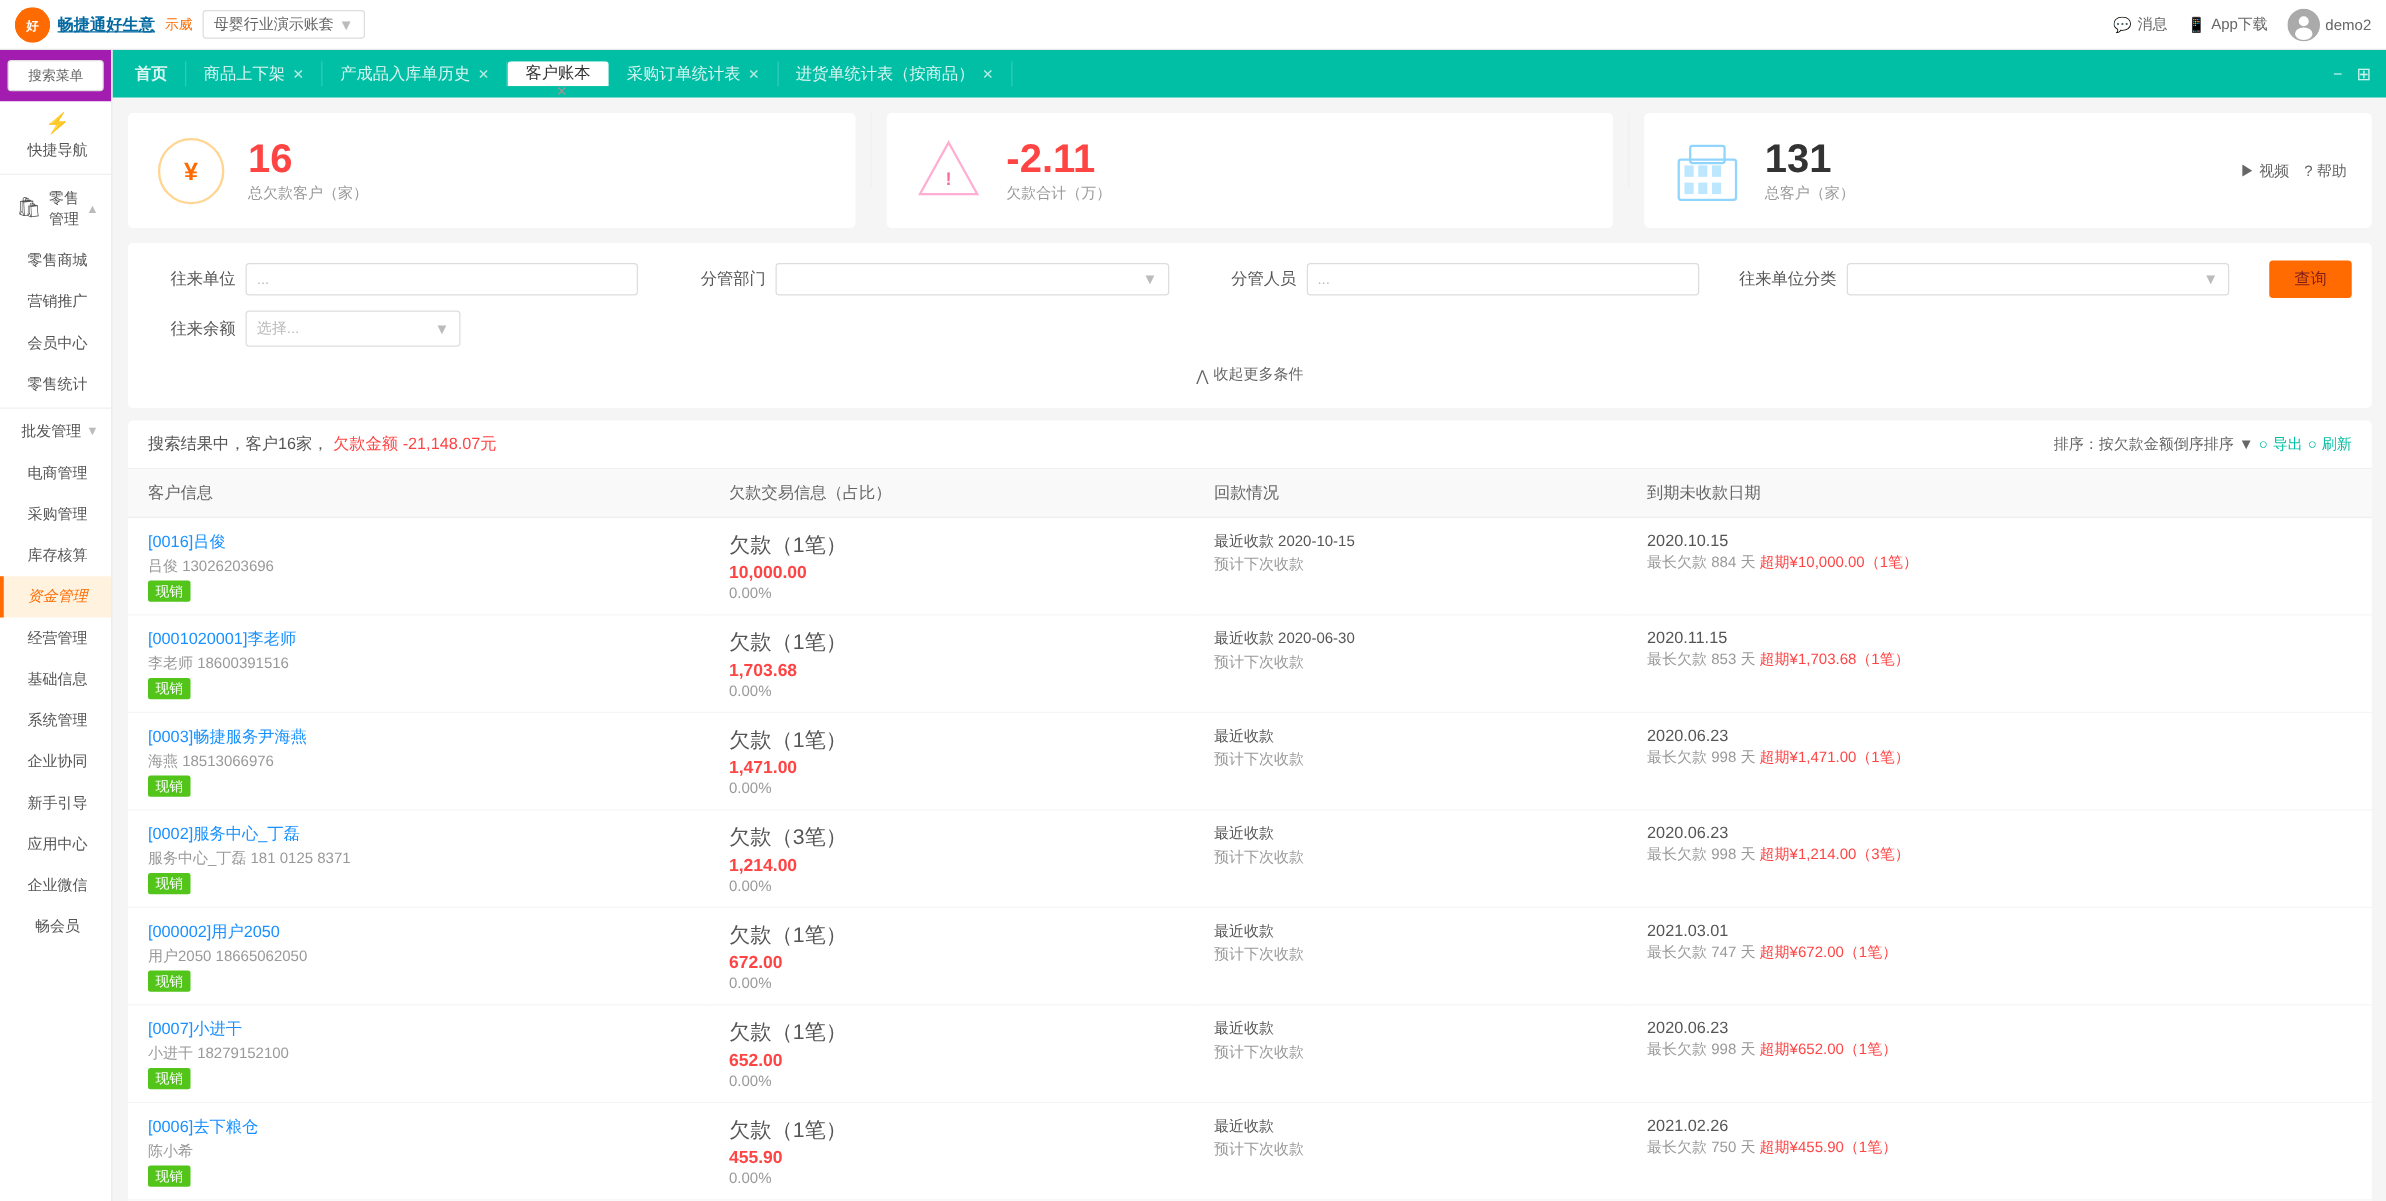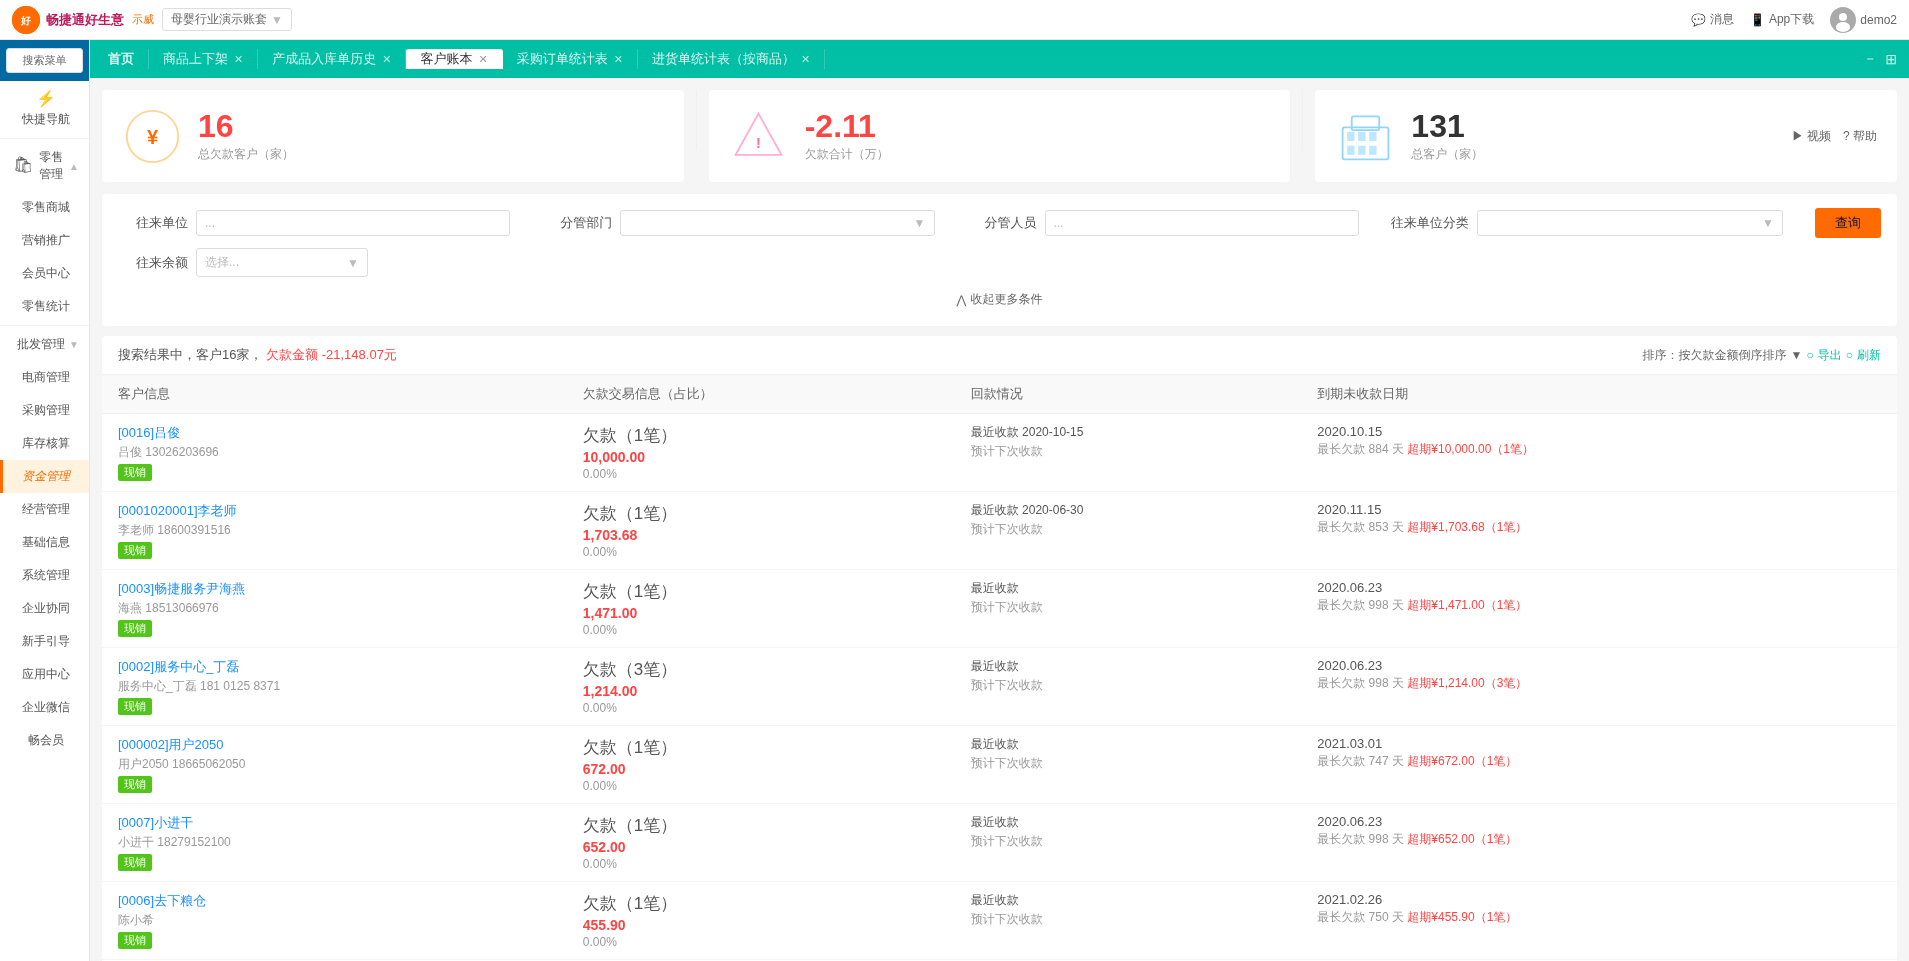--- a/index.html
+++ b/index.html
@@ -3,47 +3,47 @@
   <meta charset="utf-8">
   <style>
     * { box-sizing: border-box; margin: 0; padding: 0; }
     body { font-family: 'Microsoft YaHei', Arial, sans-serif; font-size: 13px; background: #f5f5f5; color: #333; display: flex; flex-direction: column; height: 100vh; overflow: hidden; }
 
     
     .top-bar { background: #fff; height: 40px; display: flex; align-items: center; justify-content: space-between; padding: 0 12px; border-bottom: 1px solid #e8e8e8; flex-shrink: 0; }
     .top-bar-left { display: flex; align-items: center; gap: 8px; }
     .logo-area { display: flex; align-items: center; gap: 6px; }
     .logo-icon { width: 28px; height: 28px; background: #ff6b00; border-radius: 50%; display: flex; align-items: center; justify-content: center; color: white; font-size: 12px; }
-    .logo-text { color: #be185d; font-size: 13px; font-weight: bold; }
+    .logo-text { color: #0369a1; font-size: 13px; font-weight: bold; text-decoration: underline; }
     .company-selector { display: flex; align-items: center; gap: 4px; color: #666; font-size: 12px; cursor: pointer; border: 1px solid #ddd; padding: 2px 8px; border-radius: 3px; }
     .top-bar-right { display: flex; align-items: center; gap: 16px; color: #666; font-size: 12px; }
     .top-bar-right-item { display: flex; align-items: center; gap: 4px; cursor: pointer; }
     .avatar { width: 26px; height: 26px; background: #ccc; border-radius: 50%; overflow: hidden; display: flex; align-items: center; justify-content: center; color: white; font-size: 11px; }
 
     
     .main-layout { display: flex; flex: 1; overflow: hidden; }
 
     
     .sidebar { width: 90px; background: #fff; border-right: 1px solid #e8e8e8; display: flex; flex-direction: column; flex-shrink: 0; overflow-y: auto; }
-    .sidebar-search { padding: 8px 6px; background: #0369a1; }
+    .sidebar-search { padding: 8px 6px; background: #a21caf; }
     .sidebar-search-btn { width: 100%; background: #fff; border: 1px solid #ddd; border-radius: 3px; padding: 4px; text-align: center; color: #666; font-size: 11px; cursor: pointer; }
     .sidebar-nav-item { display: flex; flex-direction: column; align-items: center; padding: 8px 4px; cursor: pointer; color: #555; font-size: 12px; border-left: 3px solid transparent; }
     .sidebar-nav-item.active { background: #fff3e0; color: #ff6b00; border-left: 3px solid #ff6b00; font-style: italic; }
     .sidebar-nav-item .nav-icon { font-size: 16px; margin-bottom: 3px; }
     .sidebar-nav-item.has-arrow { flex-direction: row; justify-content: space-between; padding: 8px 10px; font-size: 12px; }
     .sidebar-nav-item.has-arrow .nav-label { flex: 1; text-align: center; }
     .sidebar-divider { height: 1px; background: #f0f0f0; margin: 2px 0; }
 
     
     .content-area { flex: 1; display: flex; flex-direction: column; overflow: hidden; }
 
     
     .tab-bar { background: #00bfa5; display: flex; align-items: center; height: 38px; flex-shrink: 0; padding: 0 4px; }
     .tab-item { display: flex; align-items: center; padding: 0 14px; height: 20px; color: rgba(255,255,255,0.85); font-size: 13px; cursor: pointer; white-space: nowrap; border-right: 1px solid rgba(255,255,255,0.2); }
-    .tab-item.active { background: #fff; color: #333; border-radius: 3px 3px 0 0; }
+    .tab-item.active { background: #fff; color: #333; border-radius: 3px 3px 0 0; flex-direction: column; }
     .tab-item.home { font-weight: bold; }
     .tab-close { margin-left: 6px; color: rgba(255,255,255,0.7); font-size: 11px; }
     .tab-item.active .tab-close { color: #999; }
     .tab-bar-right { margin-left: auto; display: flex; align-items: center; gap: 8px; padding-right: 8px; }
     .tab-bar-right-btn { color: rgba(255,255,255,0.8); cursor: pointer; font-size: 14px; }
 
     
     .page-content { flex: 1; overflow-y: auto; background: #f5f5f5; padding: 12px; }
 
     
@@ -62,21 +62,21 @@
     
     .filter-area { background: #fff; border-radius: 4px; padding: 14px 16px; margin-bottom: 10px; }
     .filter-row { display: flex; align-items: center; gap: 32px; margin-bottom: 10px; }
     .filter-row:last-child { margin-bottom: 0; }
     .filter-item { display: flex; align-items: center; gap: 8px; flex: 1; }
     .filter-label { font-size: 13px; color: #555; white-space: nowrap; min-width: 70px; text-align: right; }
     .filter-input { flex: 1; border: 1px solid #ddd; border-radius: 3px; padding: 5px 8px; font-size: 12px; color: #333; display: flex; align-items: center; justify-content: space-between; cursor: pointer; background: #fff; }
     .filter-input .dots { color: #bbb; }
     .filter-select { flex: 1; border: 1px solid #ddd; border-radius: 3px; padding: 5px 8px; font-size: 12px; color: #333; display: flex; align-items: center; justify-content: space-between; cursor: pointer; background: #fff; }
     .filter-select .arrow { color: #bbb; }
-    .search-btn { background: #ff6b00; color: #0f172a; border: none; border-radius: 3px; padding: 6px 20px; font-size: 13px; cursor: pointer; white-space: nowrap; }
+    .search-btn { background: #ff6b00; color: #7f1d1d; border: none; border-radius: 3px; padding: 6px 20px; font-size: 13px; cursor: pointer; white-space: nowrap; }
     .collapse-btn { display: flex; align-items: center; justify-content: center; gap: 4px; color: #666; font-size: 12px; cursor: pointer; padding: 4px 0; }
 
     
     .table-container { background: #fff; border-radius: 4px; }
     .table-header { display: flex; align-items: center; justify-content: space-between; padding: 10px 16px; border-bottom: 1px solid #f0f0f0; }
     .table-summary { font-size: 13px; color: #555; }
     .table-summary span.highlight { color: #ff4444; }
     .table-actions { display: flex; align-items: center; gap: 4px; font-size: 12px; color: #666; }
     .table-actions .sort-select { display: flex; align-items: center; gap: 4px; cursor: pointer; }
     .table-actions .btn { display: flex; align-items: center; gap: 4px; cursor: pointer; color: #00bfa5; }

